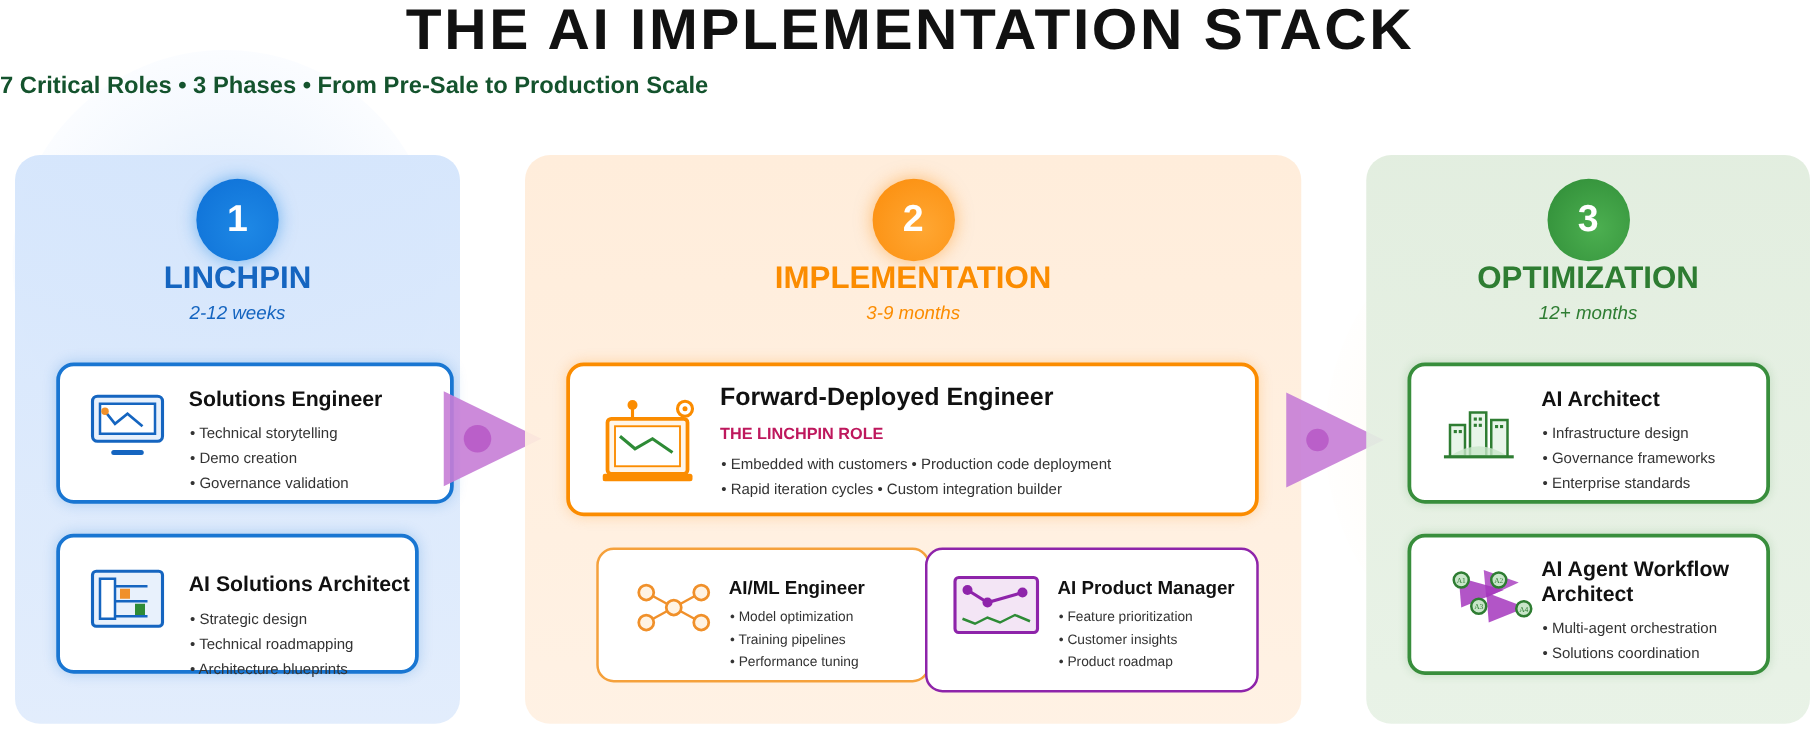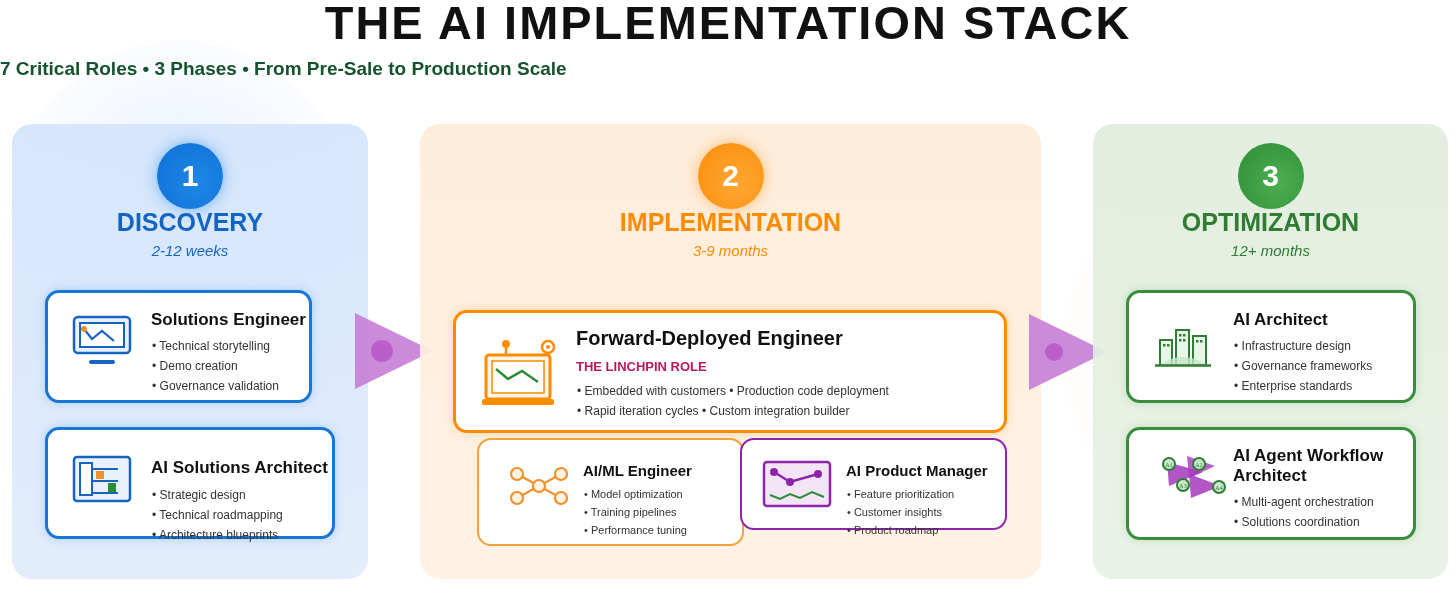--- a/index.html
+++ b/index.html
@@ -48,24 +48,24 @@
 <body>
 
 <div class="bg-blob blob-blue"></div>
 <div class="bg-blob blob-orange"></div>
 
 <div class="title">THE AI IMPLEMENTATION STACK</div>
 <div class="subtitle">7 Critical Roles • 3 Phases • From Pre-Sale to Production Scale</div>
 
 <div class="phase phase-1">
   <div class="badge badge-1">1</div>
-  <div class="phase-name c-blue">DISCOVERY</div>
+  <div class="phase-name c-blue">LINCHPIN</div>
   <div class="phase-dur c-blue">2-12 weeks</div>
 
-  <div class="card blue" style="left:33px; top:166px; width:267px; height:113px;">
+  <div class="card blue" style="left:33px; top:166px; width:318px; height:113px;">
     <svg class="card-icon" style="left:24px; top:22px;" width="60" height="52" viewBox="0 0 60 52">
       <rect x="2" y="2" width="56" height="36" rx="4" fill="#e8f1fc" stroke="#1565c0" stroke-width="2.5"></rect>
       <rect x="8" y="8" width="44" height="24" fill="#fff" stroke="#1565c0" stroke-width="2"></rect>
       <polyline points="12,14 20,24 30,16 42,26" fill="none" stroke="#1565c0" stroke-width="2.2"></polyline>
       <circle cx="12" cy="14" r="3" fill="#f0902a"></circle>
       <rect x="17" y="45" width="26" height="4" rx="2" fill="#1565c0"></rect>
     </svg>
     <div class="card-title" style="left:103px; top:17px; font-size:17px;">Solutions Engineer</div>
     <ul class="bullets" style="left:104px; top:43px;">
       <li>Technical storytelling</li>
@@ -96,21 +96,21 @@
 <svg class="arrow" style="left:352px; top:310px;" width="84" height="82" viewBox="0 0 84 82">
   <polygon points="3,3 81,41 3,79" fill="#c77dd6" opacity="0.9"></polygon>
   <circle cx="30" cy="41" r="11" fill="#b554c4" opacity="0.8"></circle>
 </svg>
 
 <div class="phase phase-2">
   <div class="badge badge-2">2</div>
   <div class="phase-name c-orange">IMPLEMENTATION</div>
   <div class="phase-dur c-orange">3-9 months</div>
 
-  <div class="card orange" style="left:33px; top:166px; width:554px; height:123px;margin-top:20px;">
+  <div class="card orange" style="left:33px; top:166px; width:554px; height:123px;">
     <svg class="card-icon" style="left:26px; top:26px;" width="76" height="68" viewBox="0 0 76 68">
       <line x1="24" y1="16" x2="24" y2="6" stroke="#fb8c00" stroke-width="2.5"></line>
       <circle cx="24" cy="5" r="4" fill="#fb8c00"></circle>
       <circle cx="66" cy="8" r="6" fill="#fff" stroke="#fb8c00" stroke-width="2.5"></circle>
       <circle cx="66" cy="8" r="2" fill="#fb8c00"></circle>
       <rect x="4" y="16" width="64" height="44" rx="3" fill="#fff5e8" stroke="#fb8c00" stroke-width="3"></rect>
       <rect x="10" y="22" width="52" height="32" fill="#fff" stroke="#fb8c00" stroke-width="1.5"></rect>
       <polyline points="14,30 26,40 40,32 56,43" fill="none" stroke="#2e8b36" stroke-width="2.5"></polyline>
       <rect x="0" y="60" width="72" height="6" rx="2" fill="#fb8c00"></rect>
     </svg>
@@ -135,21 +135,21 @@
       <circle cx="52" cy="32" r="6" fill="#fff3e3" stroke="#f0902a" stroke-width="2.2"></circle>
     </svg>
     <div class="card-title" style="left:104px; top:22px; font-size:15px;">AI/ML Engineer</div>
     <ul class="bullets sm" style="left:105px; top:45px;">
       <li>Model optimization</li>
       <li>Training pipelines</li>
       <li>Performance tuning</li>
     </ul>
   </div>
 
-  <div class="card purple" style="left:320px; top:314px; width:267px; height:92px;">
+  <div class="card purple" style="left:320px; top:314px; width:267px; height:116px;">
     <svg class="card-icon" style="left:20px; top:20px;" width="70" height="48" viewBox="0 0 70 48">
       <rect x="2" y="2" width="66" height="44" rx="3" fill="#f3e5f5" stroke="#8e24aa" stroke-width="2.5"></rect>
       <polyline points="12,12 28,22 56,14" fill="none" stroke="#8e24aa" stroke-width="2.5"></polyline>
       <circle cx="12" cy="12" r="4" fill="#8e24aa"></circle>
       <circle cx="28" cy="22" r="4" fill="#8e24aa"></circle>
       <circle cx="56" cy="14" r="4" fill="#8e24aa"></circle>
       <polyline points="8,35 18,39 28,34 38,38 50,32 62,37" fill="none" stroke="#2e8b36" stroke-width="2"></polyline>
     </svg>
     <div class="card-title" style="left:104px; top:22px; font-size:15px;">AI Product Manager</div>
     <ul class="bullets sm" style="left:105px; top:45px;">

